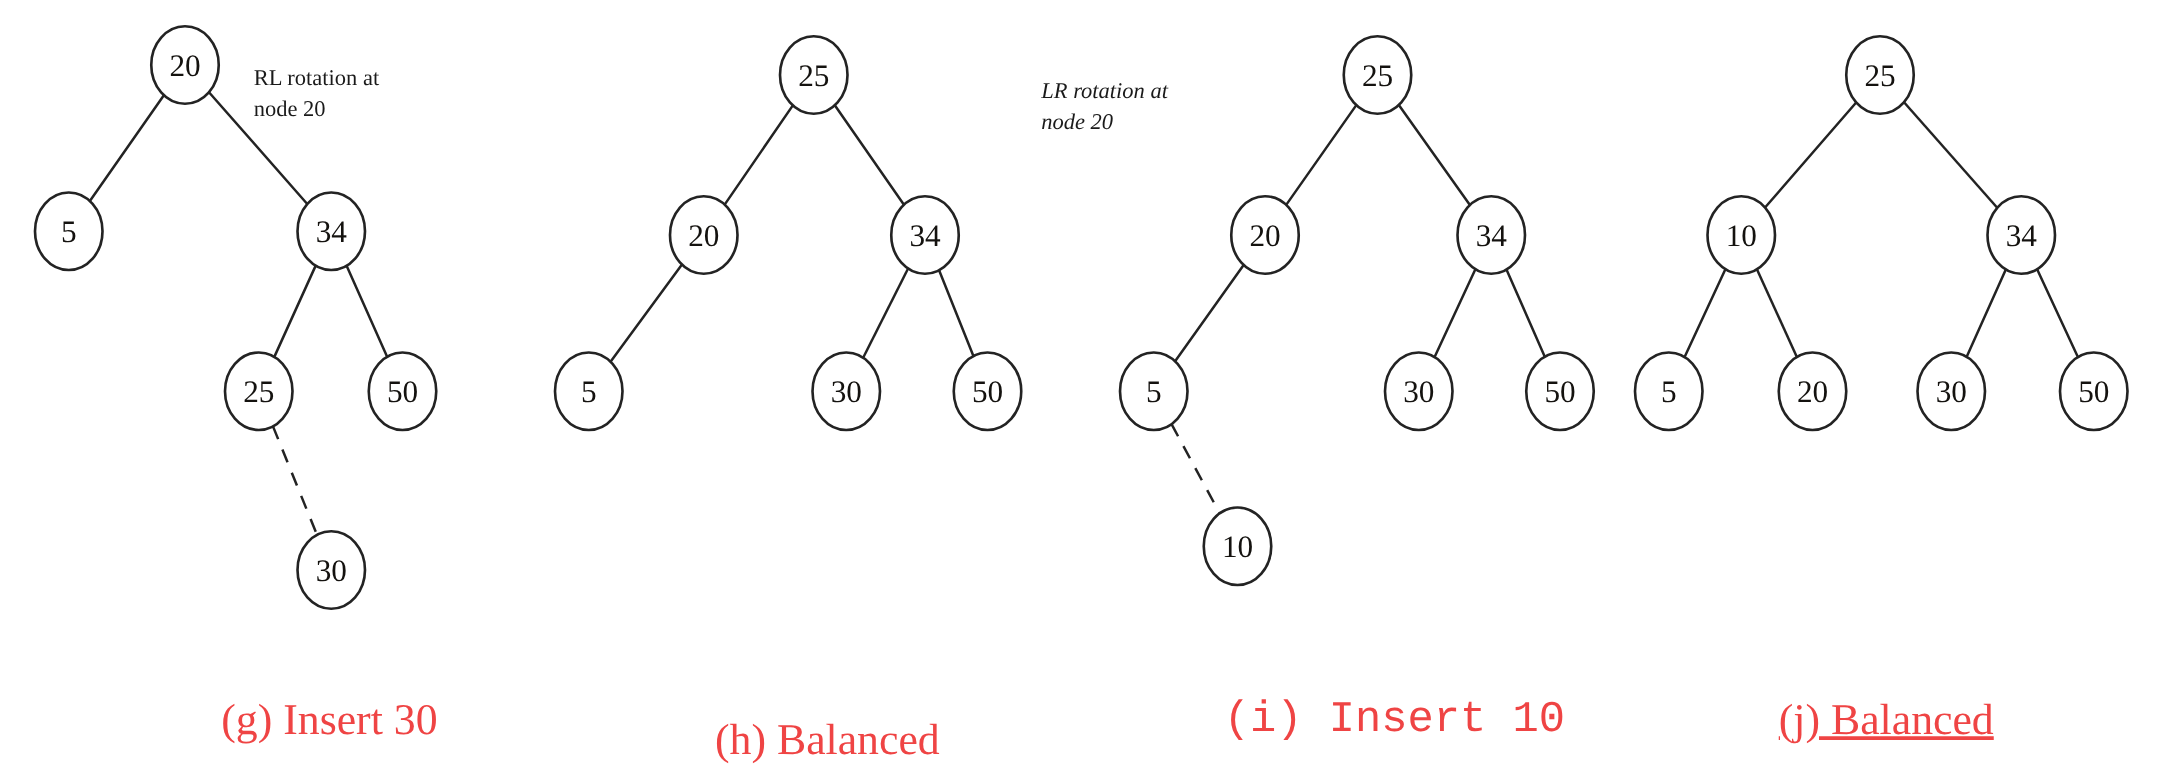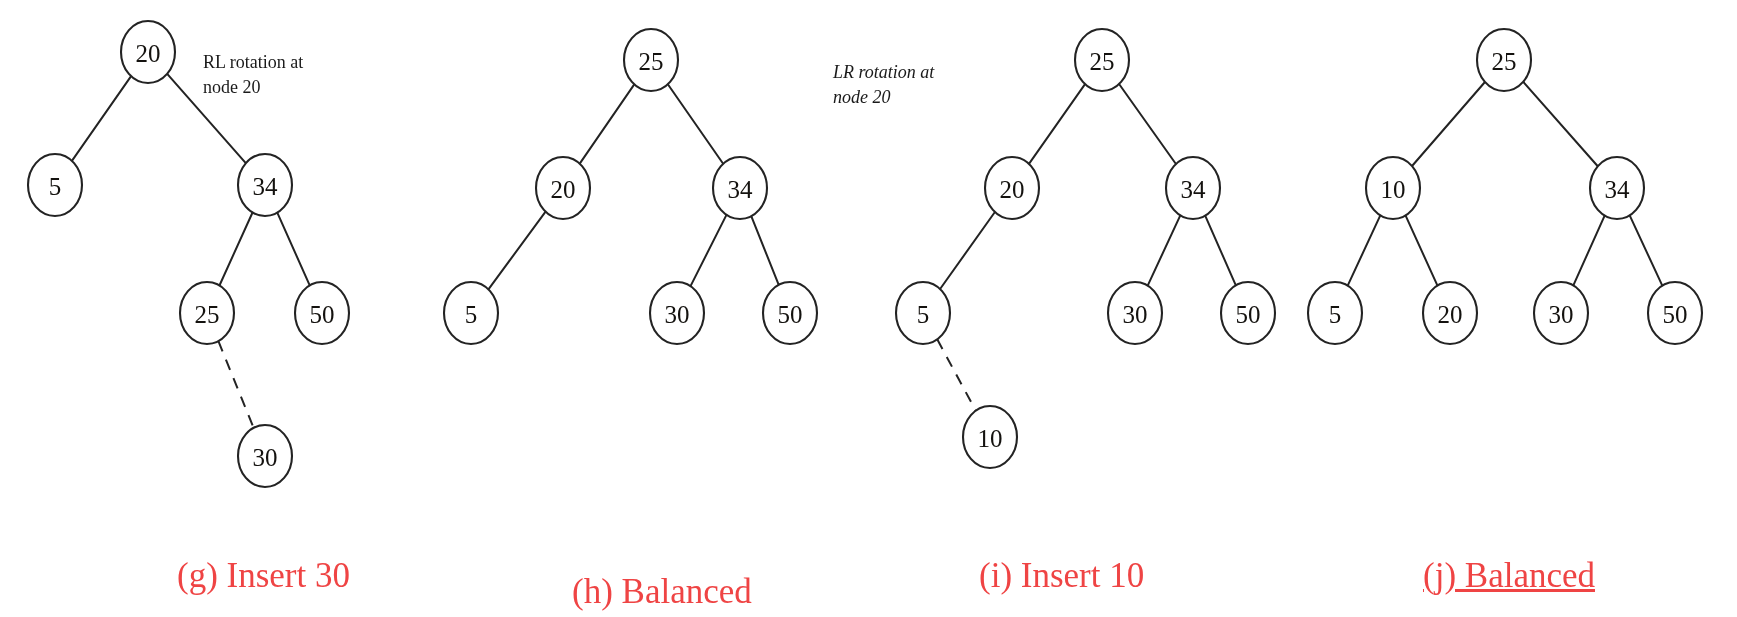--- a/index.html
+++ b/index.html
@@ -210,16 +210,16 @@
       </g>
     </svg>
 
   <div id="overlay-host">
       <div class="rotation-note" style="left: 203px; top: 50px;">RL rotation at
 node 20</div>
       <div class="panel-caption" style="left: 177px; top: 556px;">(g) Insert 30</div>
       <div class="panel-caption" style="left: 572px; top: 556px; margin-top: 16px;">(h) Balanced</div>
       <div class="rotation-note" style="left: 833px; top: 60px; font-style: italic;">LR rotation at
 node 20</div>
-      <div class="panel-caption" style="left: 979px; top: 556px;">(i) Insert 10</div>
+      <div class="panel-caption" style="left: 979px; top: 556px; font-family: Liberation Mono, monospace;">(i) Insert 10</div>
       <div class="panel-caption" style="left: 1423px; top: 556px; text-decoration: underline;">(j) Balanced</div>
     </div>
 </div>
 
 </body></html>

